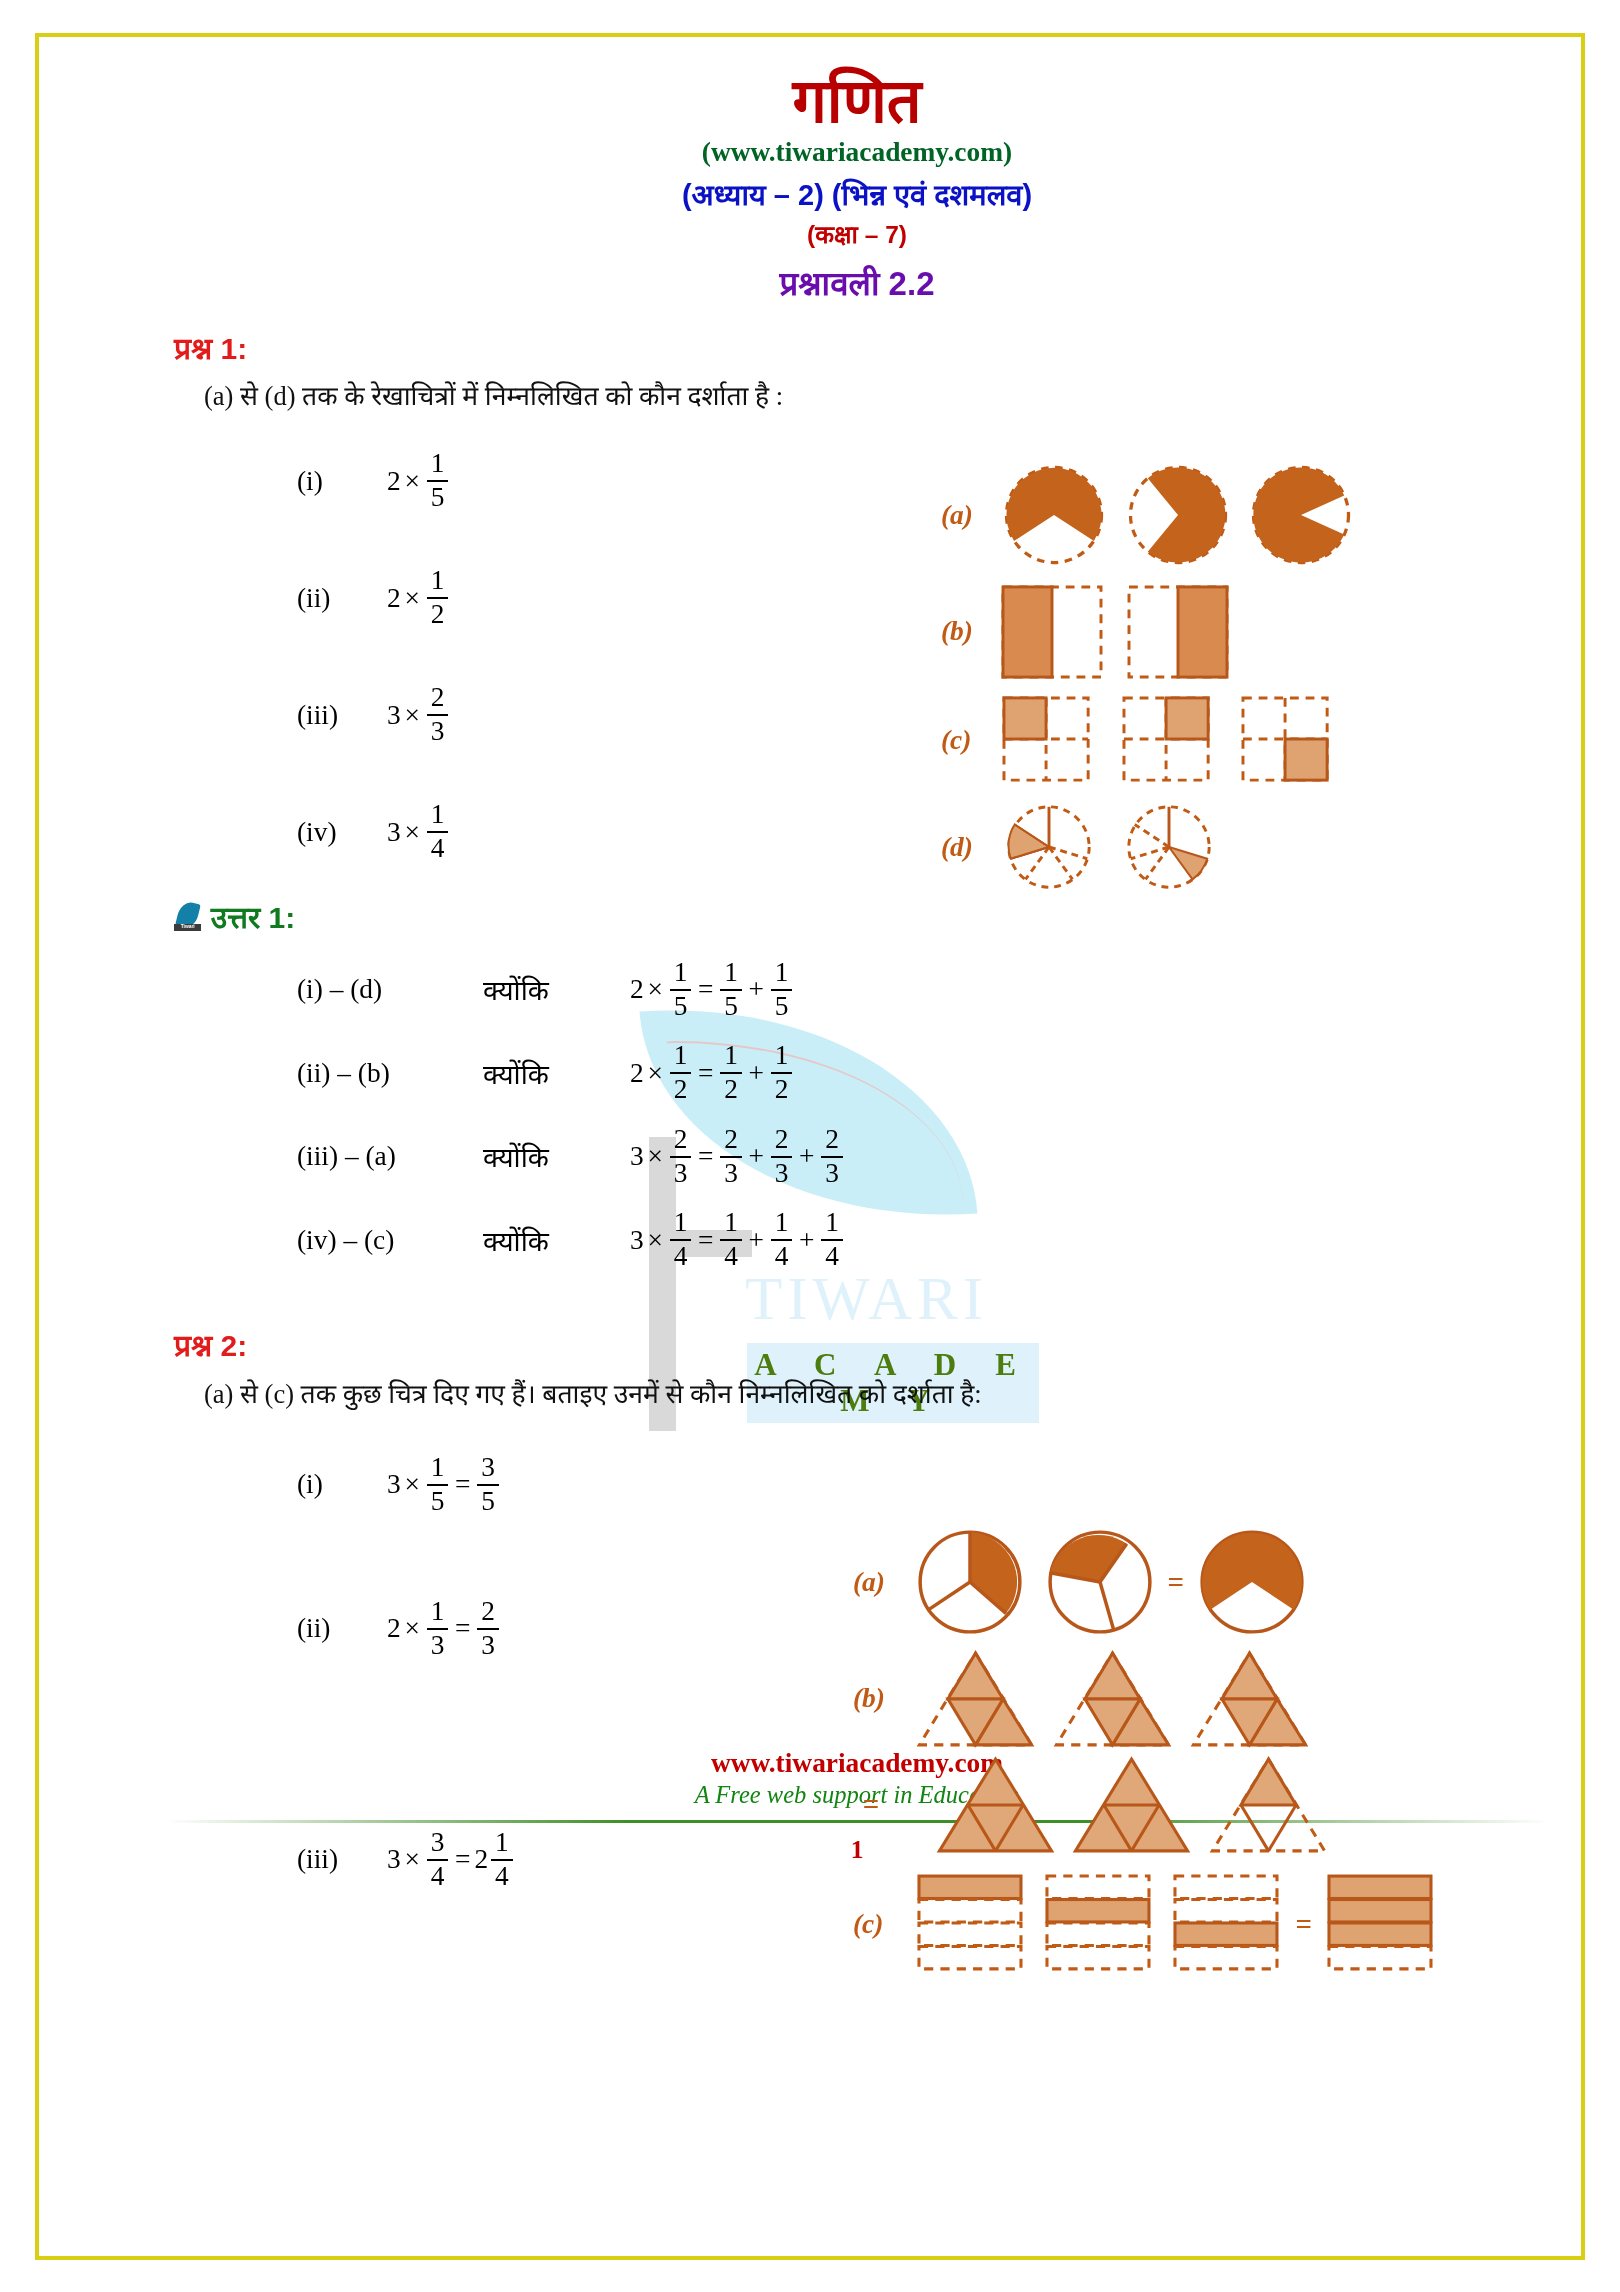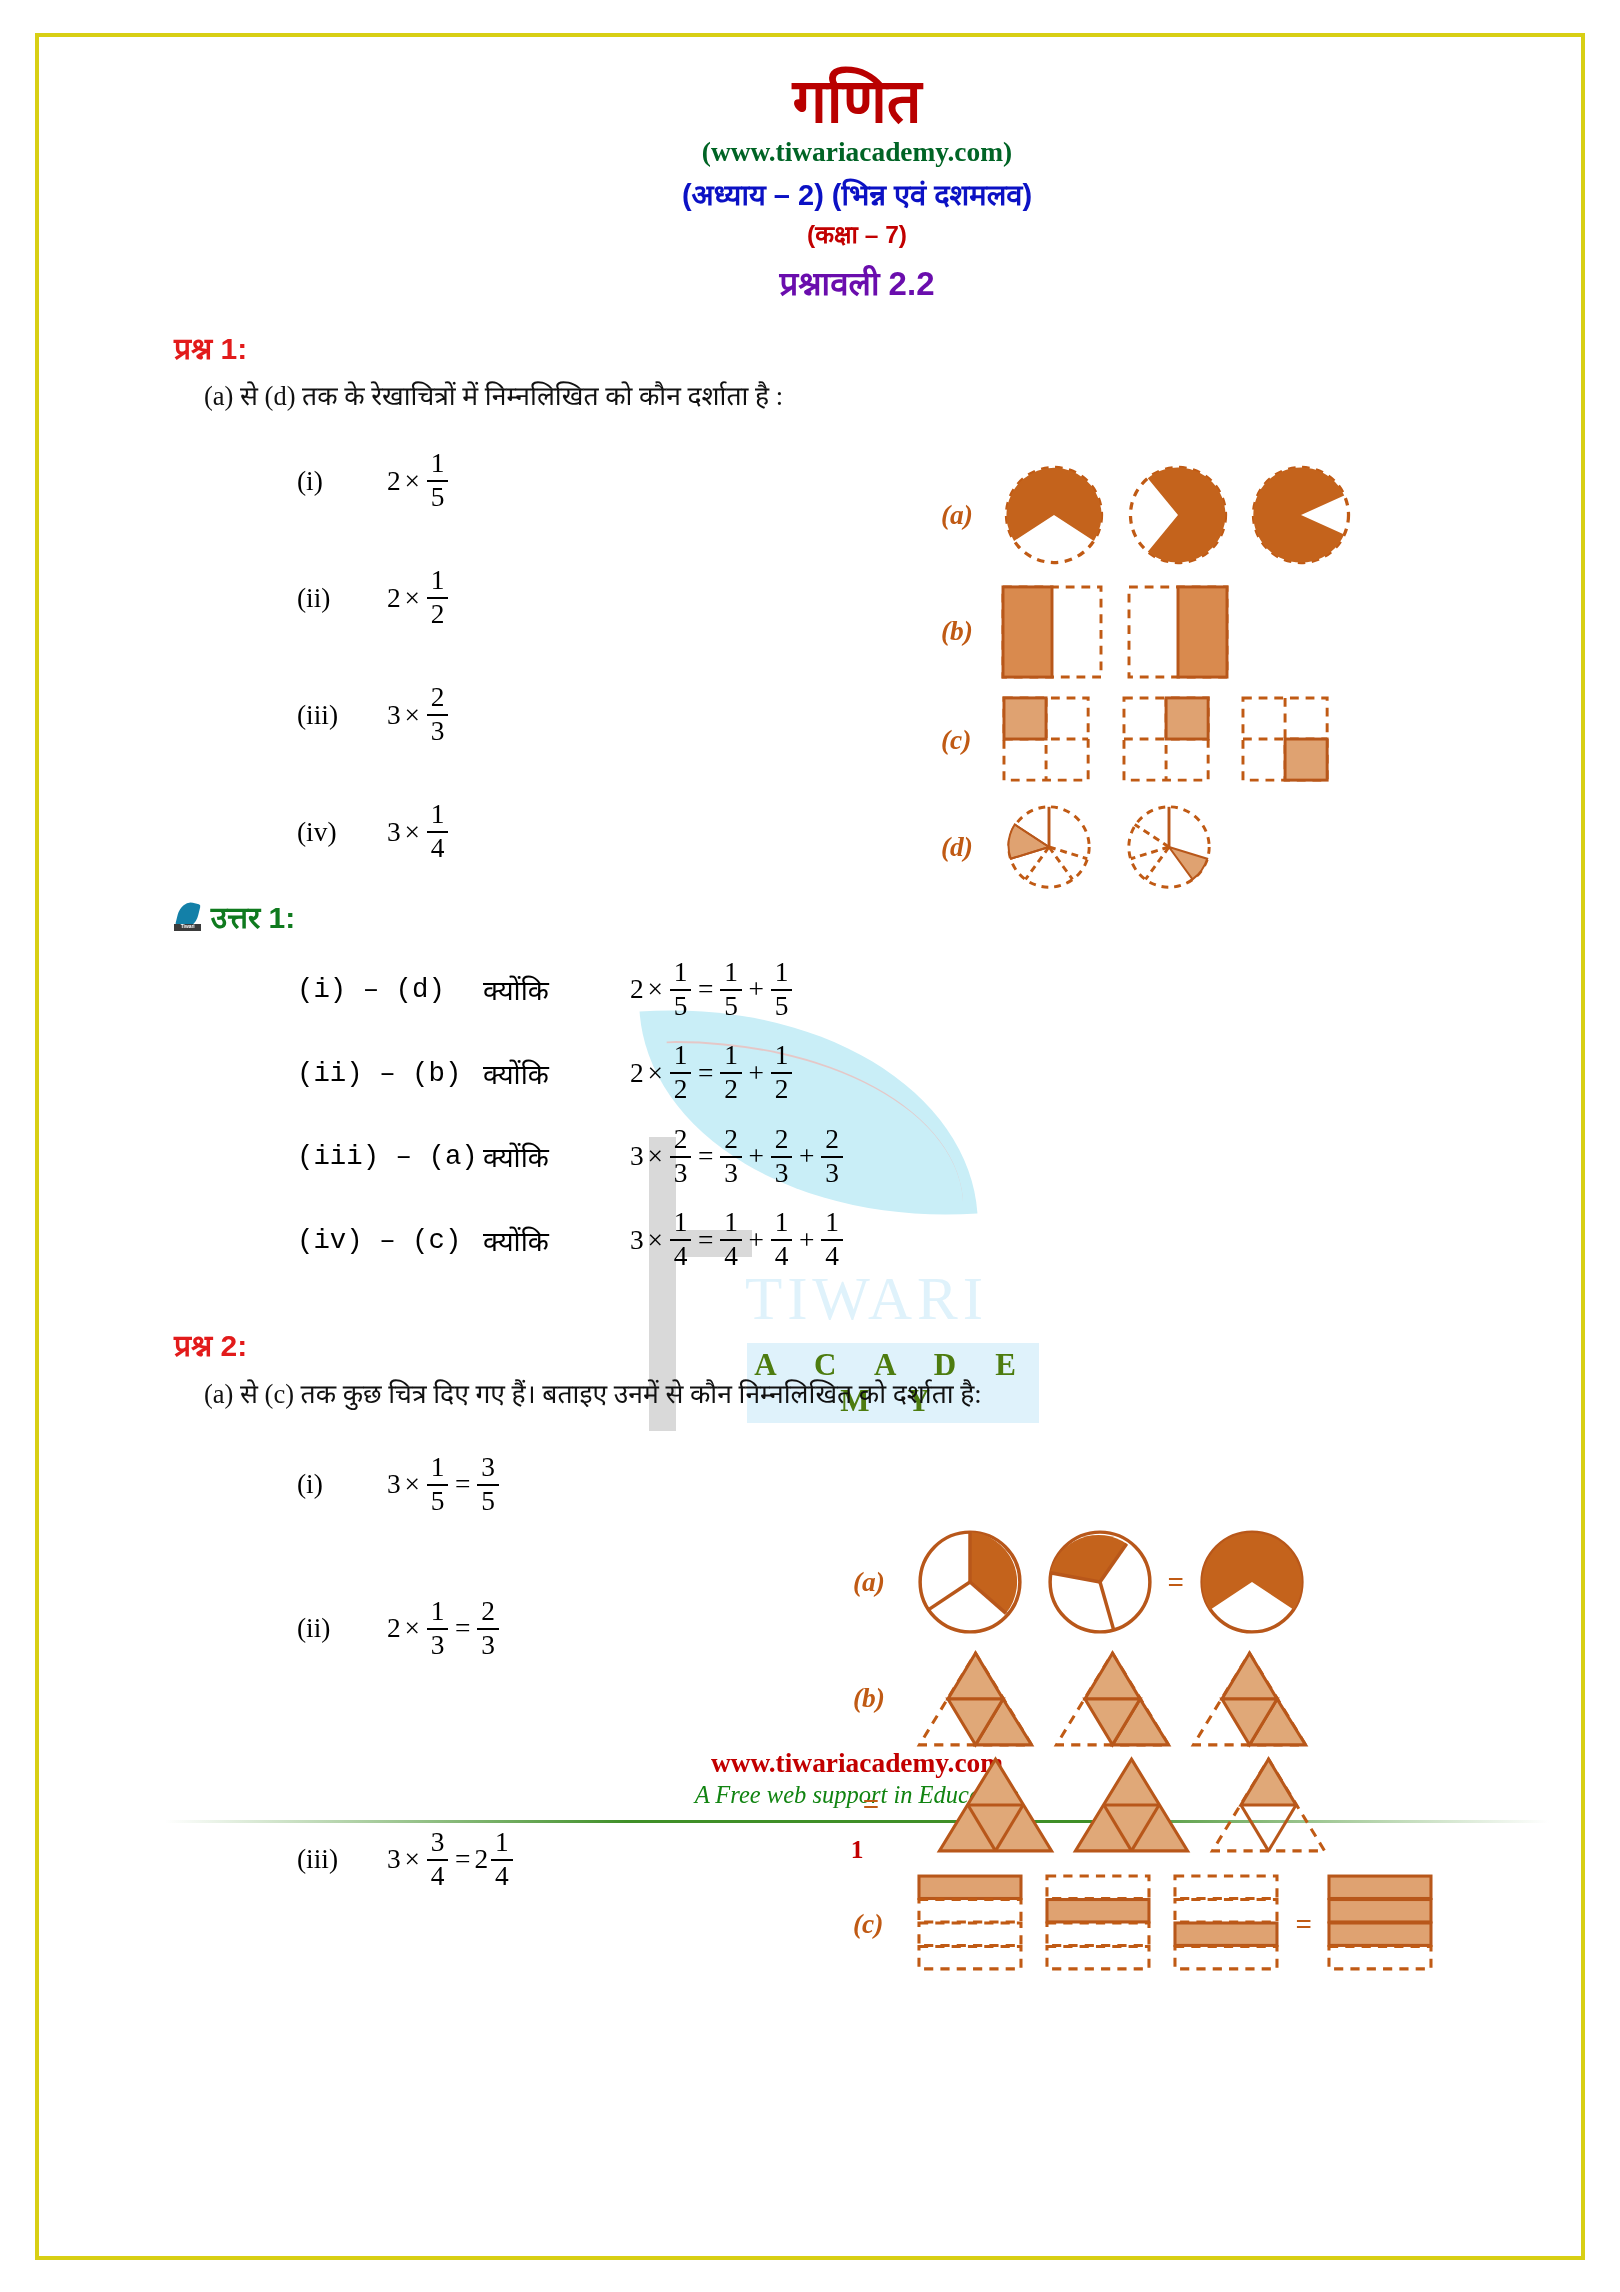--- a/index.html
+++ b/index.html
@@ -189,21 +189,21 @@
   .frac .den{ padding:0 3.9px; }
   .op{ margin:0 3.9px; }
 
   
   .ans-row{
     display:flex; align-items:center;
     margin-left:250px;
     font-size:27.4px;
     margin-top:21.6px;
   }
-  .ans-pair{ width:186px;font-family:Liberation Mono, monospace; }
+  .ans-pair{ width:186px; }
   .ans-kyonki{ width:147px;font-family:Liberation Serif, serif; }
 
   
   .figs{
     position:absolute;
     z-index:2;
   }
   .figrow{ display:flex; align-items:center; }
   .figtag{
     color:#c05a14;

